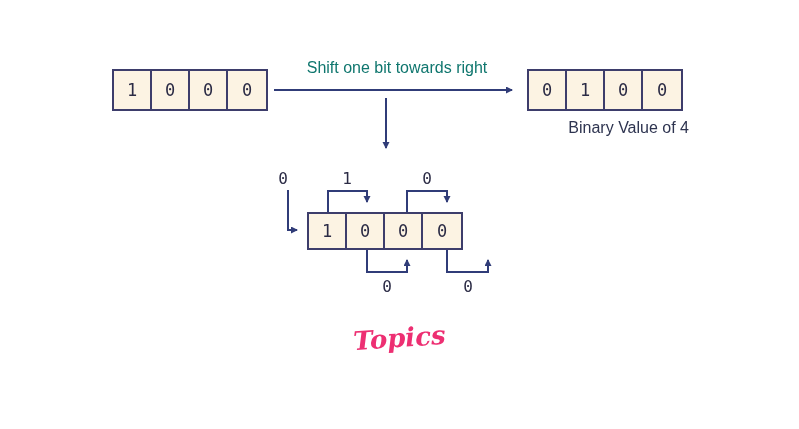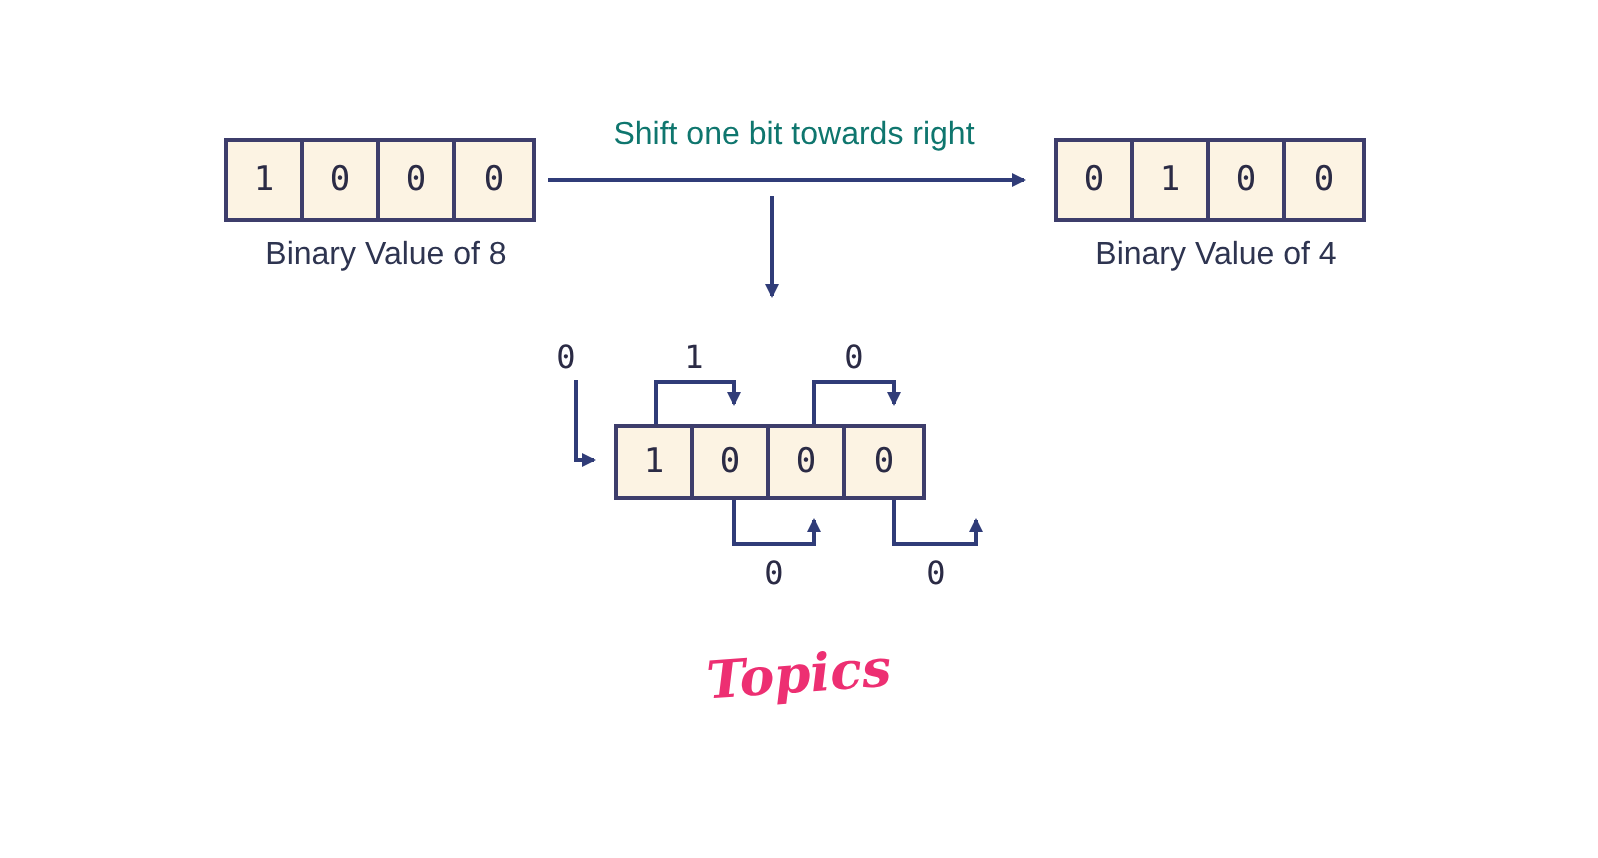--- a/index.html
+++ b/index.html
@@ -68,31 +68,30 @@
 
     <path d="M447,250 L447,272 L488,272 L488,260" stroke="#303c78" stroke-width="2" fill="none" marker-end="url(#ah)"></path>
   </svg>
 
   <div class="binbox" style="left:112px; top:69px;">
     <div class="cell">1</div>
     <div class="cell">0</div>
     <div class="cell">0</div>
     <div class="cell">0</div>
   </div>
-  <div class="caption" style="left:112px; top:119px;">Binary Value of 8</div>
 
   <div class="shift-label">Shift one bit towards right</div>
 
   <div class="binbox" style="left:527px; top:69px;">
     <div class="cell">0</div>
     <div class="cell">1</div>
     <div class="cell">0</div>
     <div class="cell">0</div>
   </div>
-  <div class="caption" style="left:527px; top:119px;">Binary Value of 4</div>
+  <div class="caption" style="left:527px; top:119px;text-align:right;">Binary Value of 4</div>
 
   <div class="binbox small" style="left:307px; top:212px;">
     <div class="cell">1</div>
     <div class="cell">0</div>
     <div class="cell">0</div>
     <div class="cell">0</div>
   </div>
 
   <div class="bitnote" style="left:275px; top:169px;">0</div>
   <div class="bitnote" style="left:339px; top:169px;">1</div>

